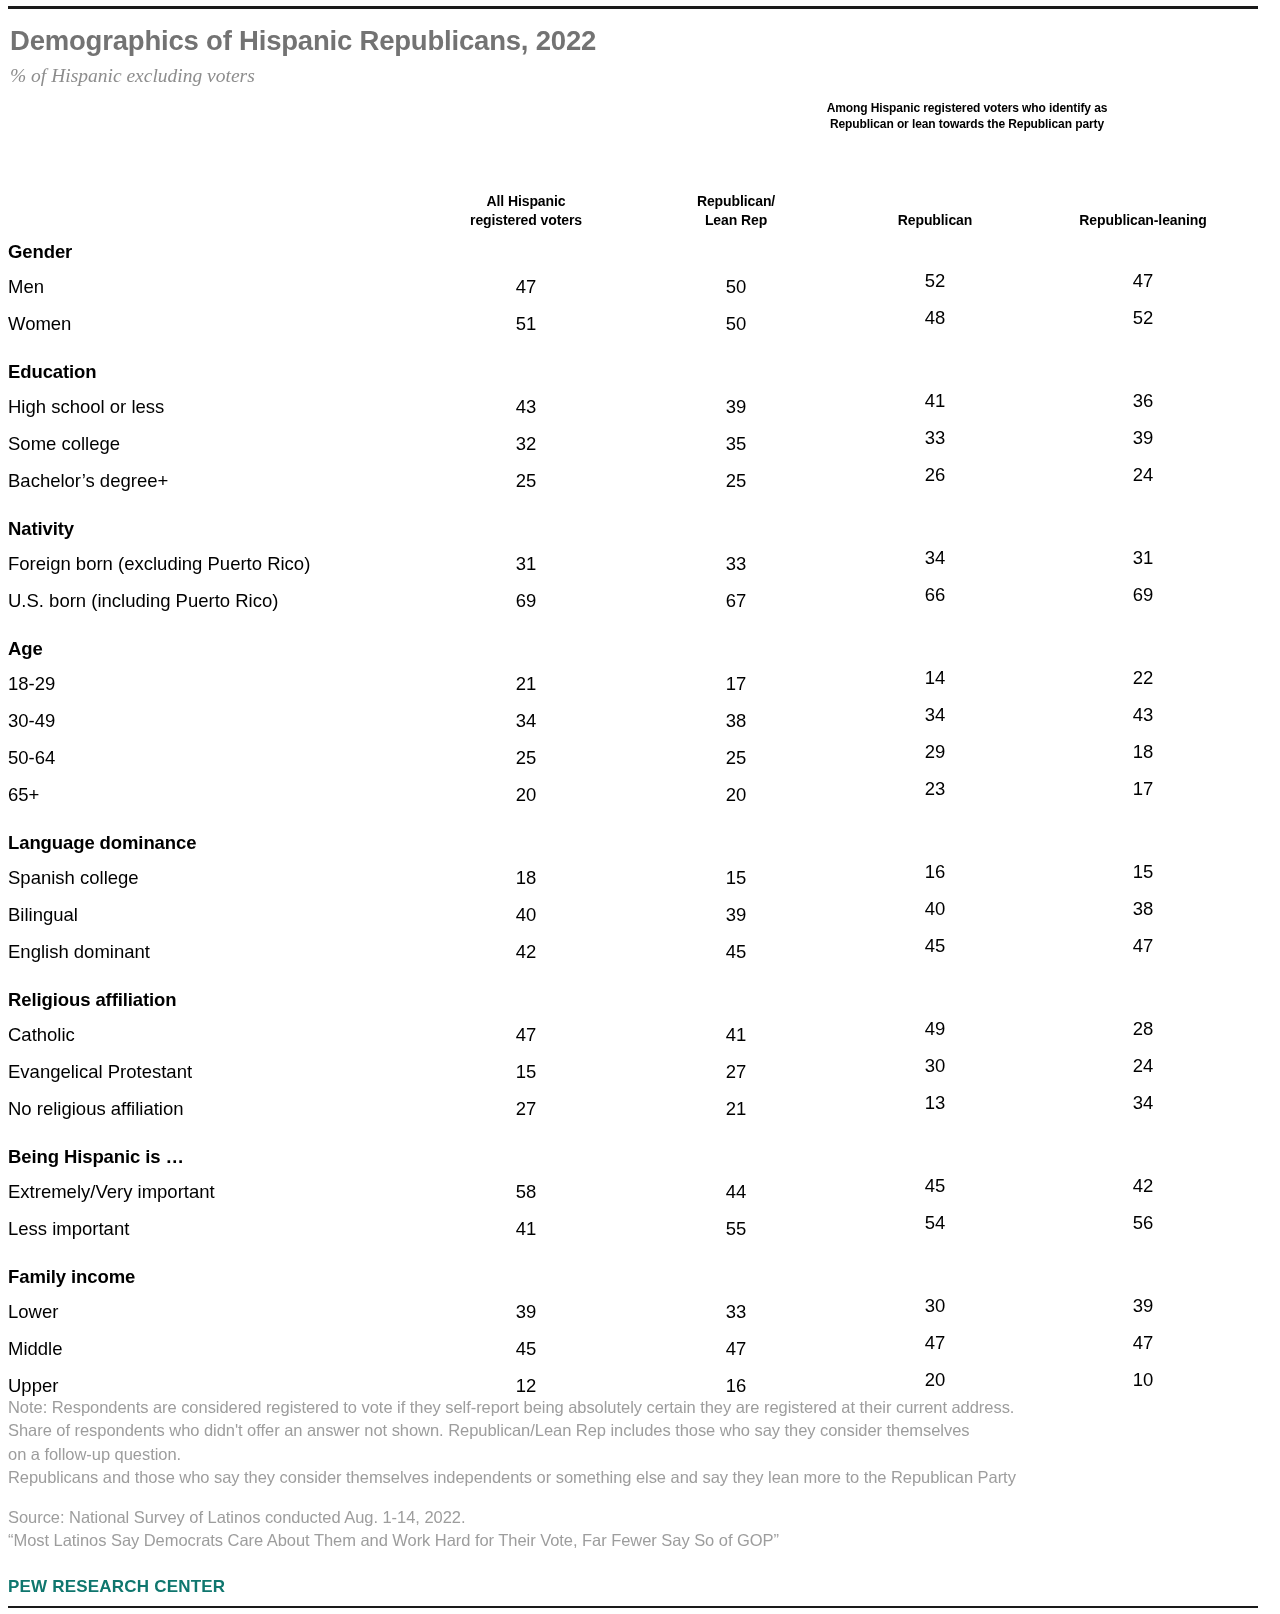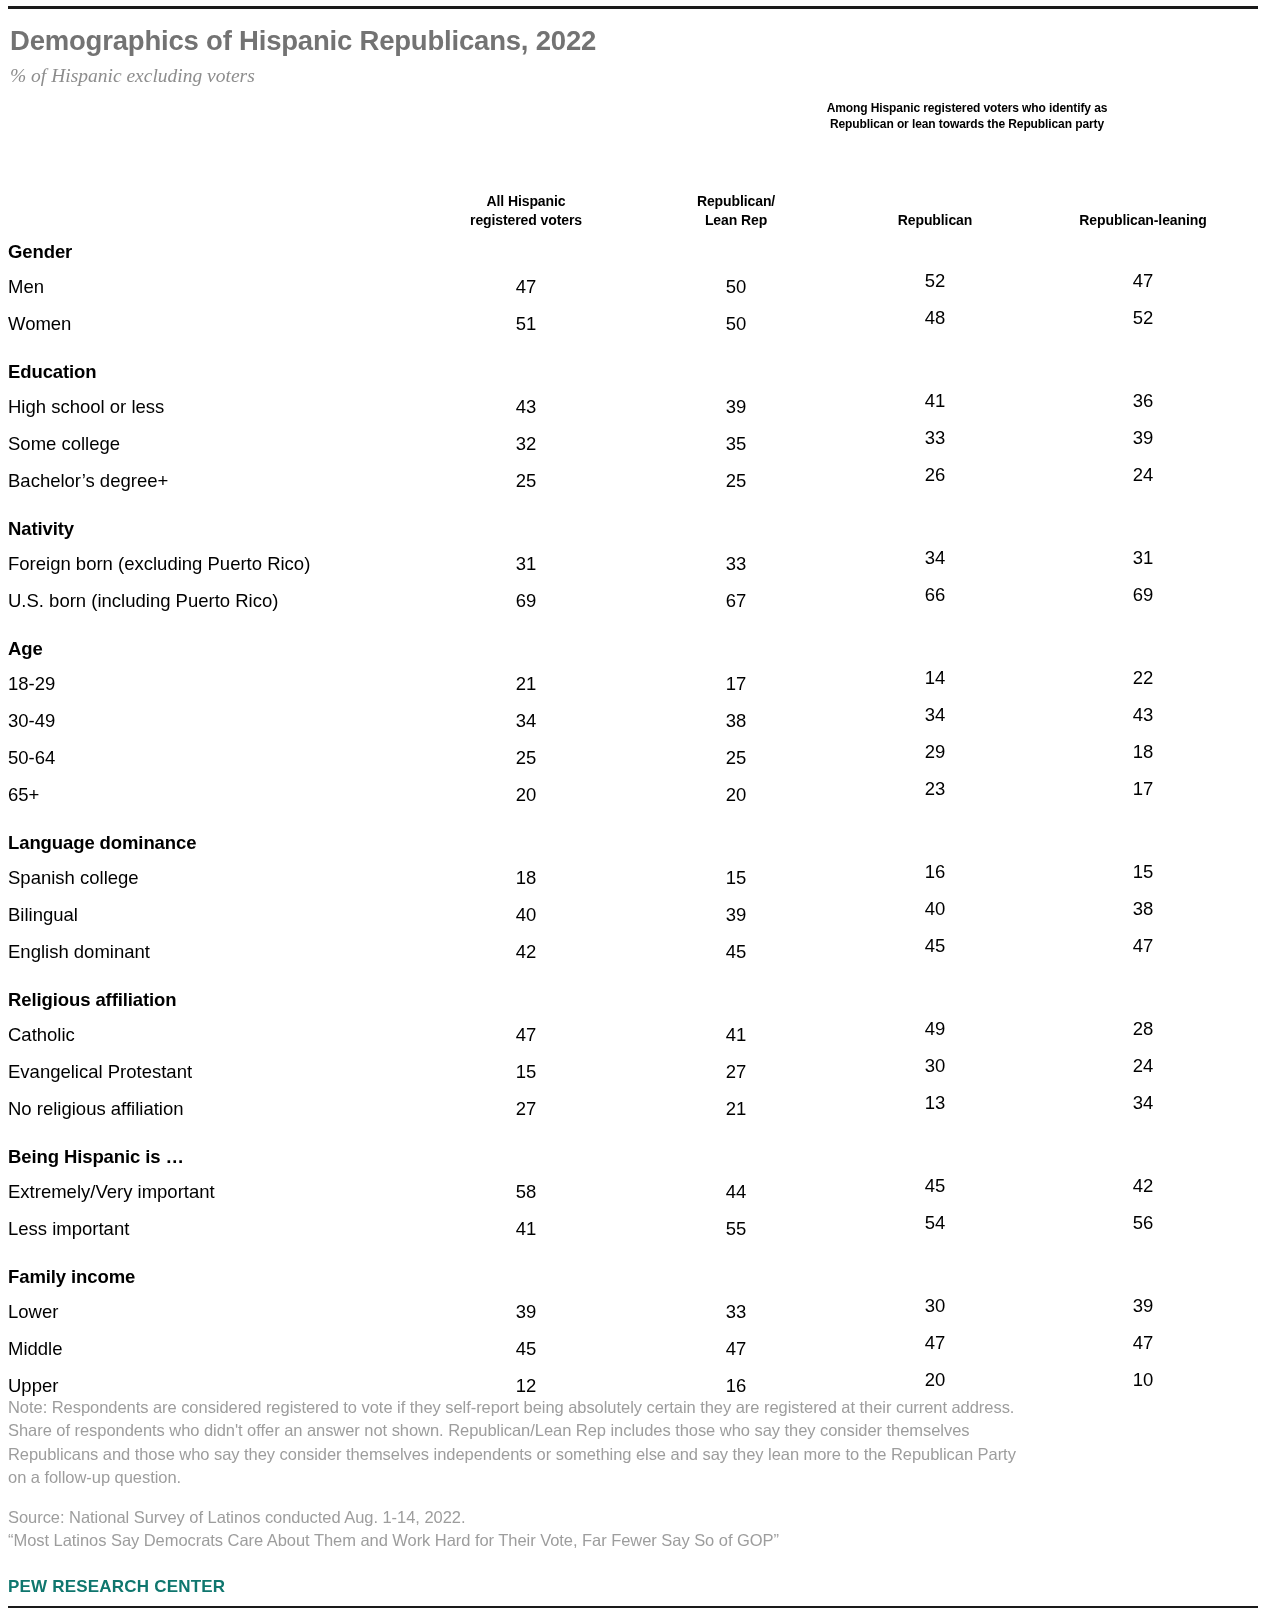--- a/index.html
+++ b/index.html
@@ -350,22 +350,22 @@
         <div class="val col c2">16</div>
         <div class="val col c3 raised">20</div>
         <div class="val col c4 raised">10</div>
       </div>
     </div>
 
   <div class="footer">
     <div class="note">
       <div>Note: Respondents are considered registered to vote if they self-report being absolutely certain they are registered at their current address.</div>
       <div>Share of respondents who didn't offer an answer not shown. Republican/Lean Rep includes those who say they consider themselves</div>
+      <div>on a follow-up question.</div>
       <div>Republicans and those who say they consider themselves independents or something else and say they lean more to the Republican Party</div>
-      <div>on a follow-up question.</div>
     </div>
     <div class="source">Source: National Survey of Latinos conducted Aug. 1-14, 2022.</div>
     <div class="report">“Most Latinos Say Democrats Care About Them and Work Hard for Their Vote, Far Fewer Say So of GOP”</div>
     <div class="brand">PEW RESEARCH CENTER</div>
   </div>
 
   <div class="rule-bottom"></div>
 </div>
 
 </body></html>

